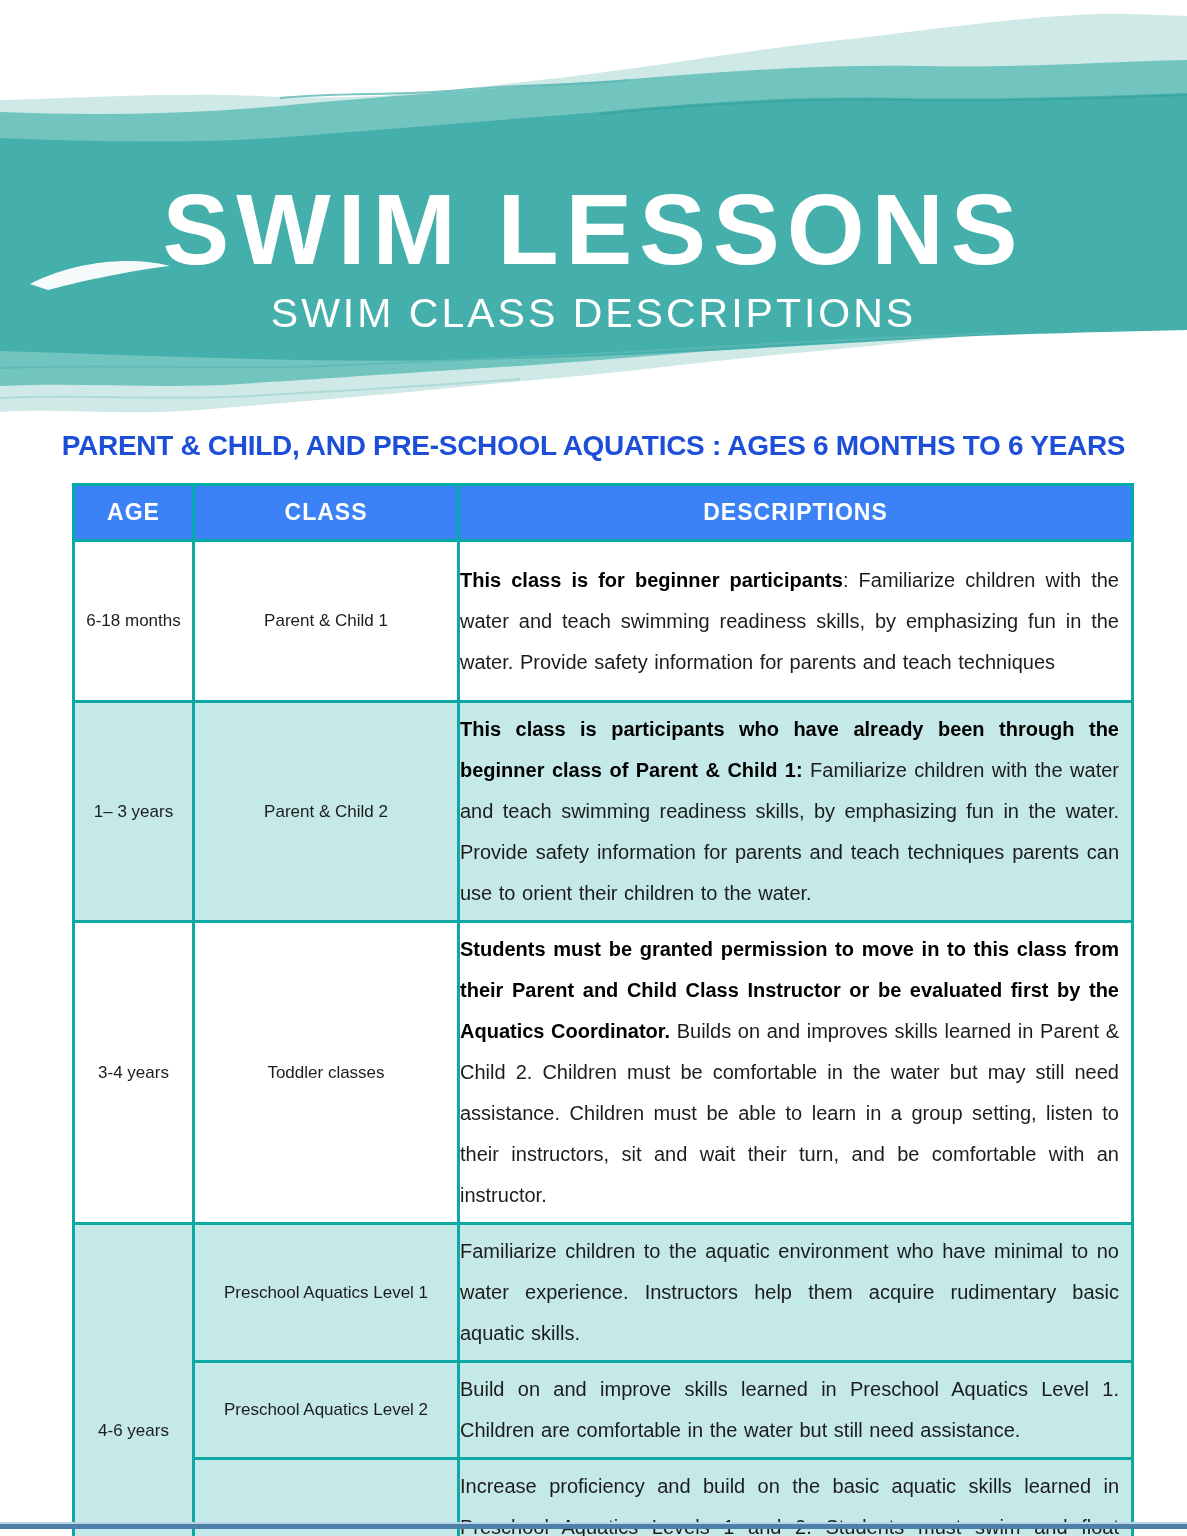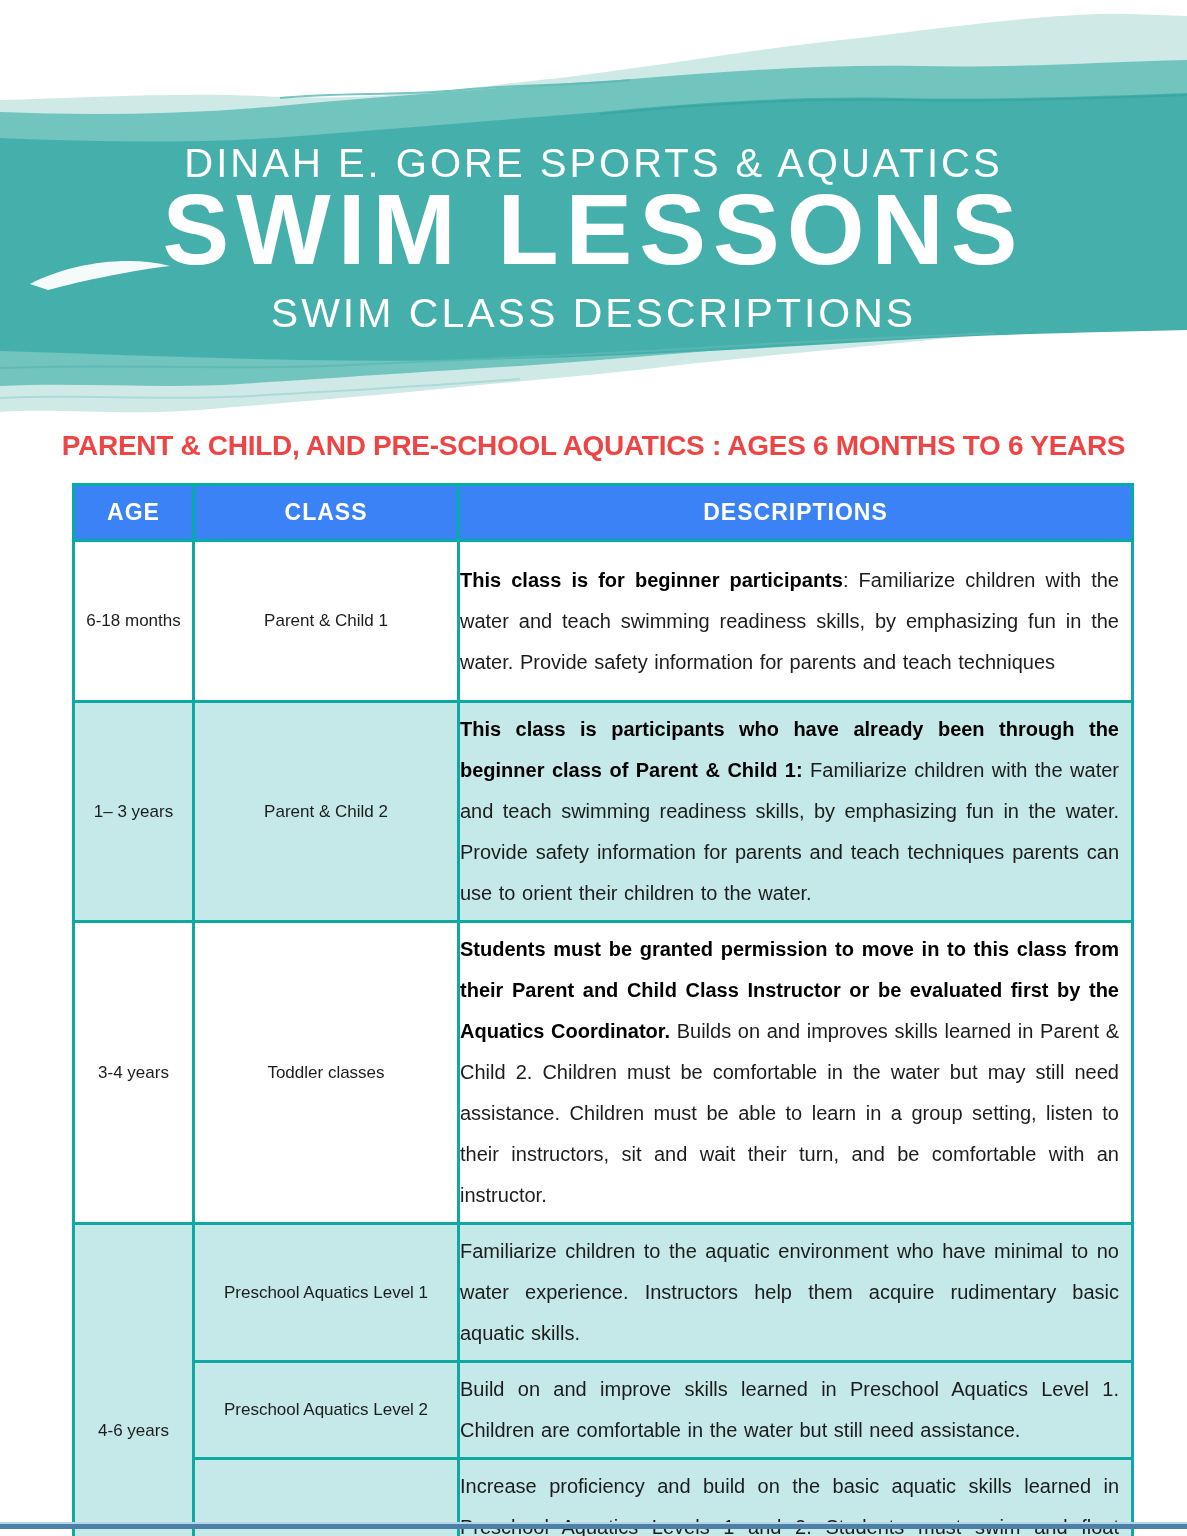--- a/index.html
+++ b/index.html
@@ -10,21 +10,21 @@
   
   .banner{position:absolute;top:0;left:0;width:1187px;height:425px;}
   .banner svg{position:absolute;top:0;left:0;}
   .banner-text{position:absolute;left:0;width:100%;text-align:center;color:#ffffff;white-space:nowrap;}
   .bt1{top:141px;font-size:40px;font-weight:400;letter-spacing:3px;}
   .bt2{top:172px;font-size:100px;font-weight:700;letter-spacing:7px;}
   .bt3{top:290px;font-size:41px;font-weight:400;letter-spacing:3px;}
   
   .section-title{
     position:absolute;top:430px;left:0;width:100%;text-align:center;
-    font-size:28px;font-weight:700;color:#ef4444;letter-spacing:-0.3px;
+    font-size:28px;font-weight:700;color:#1d4ed8;letter-spacing:-0.3px;
   }
   
   .table-wrap{position:absolute;top:483px;left:72px;width:1059px;}
   table{border-collapse:collapse;width:1059px;table-layout:fixed;}
   col.c-age{width:120px;} col.c-cls{width:265px;} col.c-desc{width:674px;}
   th{
     background:#3b82f6;color:#ffffff;font-size:23px;font-weight:700;
     letter-spacing:1px;height:51px;border:3px solid #04aca6;text-align:center;
   }
   td{border:3px solid #0fa8a3;vertical-align:middle;color:#1c1c1c;}
@@ -65,21 +65,20 @@
 
     <path d="M0,138 C100,142 200,144 300,136 C400,128 500,120 600,112 C700,102 800,96 900,98 C1000,100 1100,96 1187,93 L1187,330 C1100,332 1000,334 900,340 C800,346 700,352 600,356 C500,360 400,362 300,360 C200,358 100,354 0,351 Z" fill="#45b0ab"></path>
 
     <path d="M280,98 C340,92 400,96 460,90 C520,84 570,86 630,80" fill="none" stroke="#5bb8b3" stroke-width="2" opacity="0.8"></path>
     <path d="M600,114 C700,104 800,98 900,100 C1000,102 1100,98 1187,95" fill="none" stroke="#2f9d98" stroke-width="2" opacity="0.5"></path>
     <path d="M0,368 C110,363 230,371 350,365 C470,359 590,355 700,348 C810,341 910,337 995,333" fill="none" stroke="#5bb8b3" stroke-width="2" opacity="0.8"></path>
     <path d="M0,398 C80,394 160,401 250,396 C340,391 430,386 520,379" fill="none" stroke="#a9d8d5" stroke-width="2" opacity="0.9"></path>
 
     <path d="M30,284 C70,263 128,255 170,266 C135,270 85,280 48,290 Z" fill="#ffffff" opacity="0.95"></path>
   </svg>
-  <div class="banner-text bt1">DINAH E. GORE SPORTS &amp; AQUATICS</div>
   <div class="banner-text bt2">SWIM LESSONS</div>
   <div class="banner-text bt3">SWIM CLASS DESCRIPTIONS</div>
 </div>
 
 <div class="section-title">PARENT &amp; CHILD, AND PRE-SCHOOL AQUATICS : AGES 6 MONTHS TO 6 YEARS</div>
 
 <div class="table-wrap">
   <table>
     <colgroup>
         <col class="c-age">

